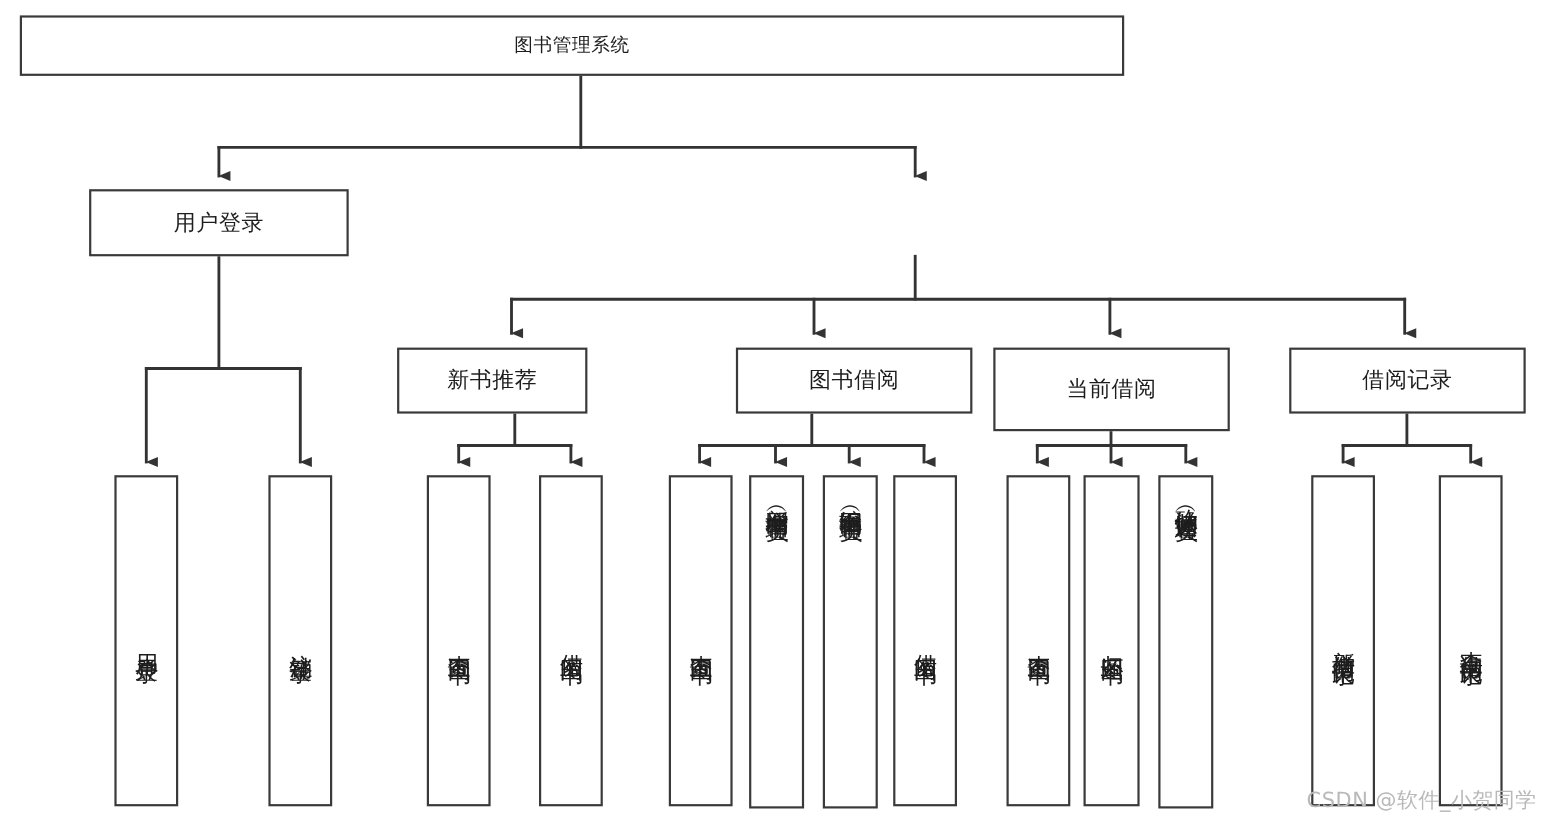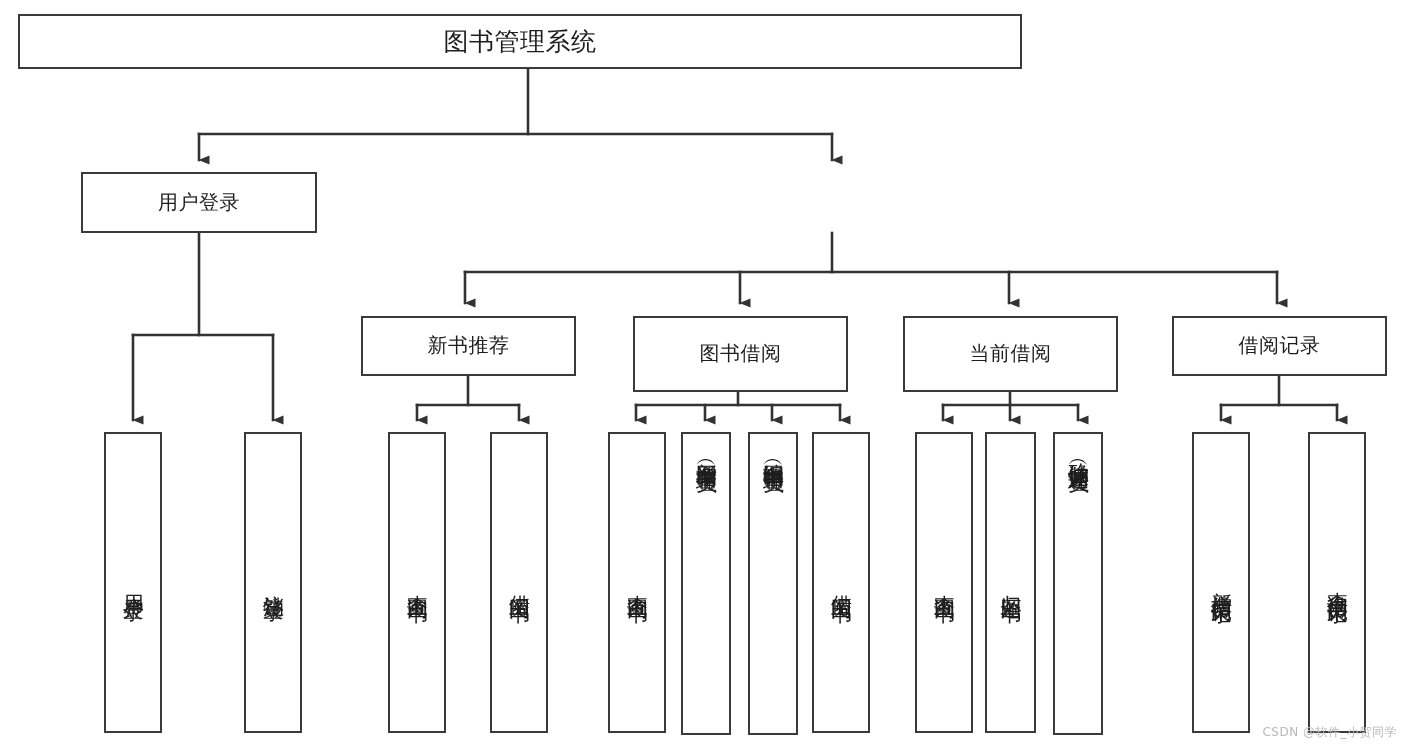--- a/index.html
+++ b/index.html
@@ -41,21 +41,21 @@
     display: block;
     line-height: 1.18;
     letter-spacing: 0.5px;
     white-space: nowrap;
   }
   
   .node.root {
     border-width: 2.4px;
   }
   .node.root .node-label {
-    font-size: 25px;
+    font-size: 17px;
   }
   
   .node.level1 .node-label,
   .node.level2 .node-label {
     font-size: 20px;
   }
   
   .node.leaf {
     align-items: flex-start;
     justify-content: center;
@@ -74,21 +74,21 @@
   }
   .node.leaf.center {
     align-items: center;
     padding-top: 0;
   }
   
   #watermark {
     position: absolute;
     right: 8px;
     bottom: 6px;
-    font-size: 12px;
+    font-size: 19px;
     color: #b9b9b9;
     letter-spacing: 0.5px;
     z-index: 9;
     white-space: nowrap;
     font-family: "DejaVu Sans", "Liberation Sans", sans-serif;
   }
 </style>
 </head>
 <body>
 
@@ -148,25 +148,25 @@
 
   <div class="node root" style="left:18px; top:14px; width:1004px; height:55px;">
     <span class="node-label">图书管理系统</span>
   </div>
 
   <div class="node level1" style="left:81px; top:172px; width:236px; height:61px;">
     <span class="node-label">用户登录</span>
   </div>
 
 
-  <div class="node level2" style="left:361px; top:316px; width:215px; height:60px;">
+  <div class="node level2" style="left:361px; top:316px; width:173px; height:60px;">
     <span class="node-label">新书推荐</span>
   </div>
 
-  <div class="node level2" style="left:633px; top:316px; width:215px; height:76px;text-align:right;">
+  <div class="node level2" style="left:669px; top:316px; width:215px; height:60px;text-align:right;">
     <span class="node-label">图书借阅</span>
   </div>
 
   <div class="node level2" style="left:903px; top:316px; width:215px; height:76px;">
     <span class="node-label">当前借阅</span>
   </div>
 
   <div class="node level2" style="left:1172px; top:316px; width:215px; height:60px;">
     <span class="node-label">借阅记录</span>
   </div>

